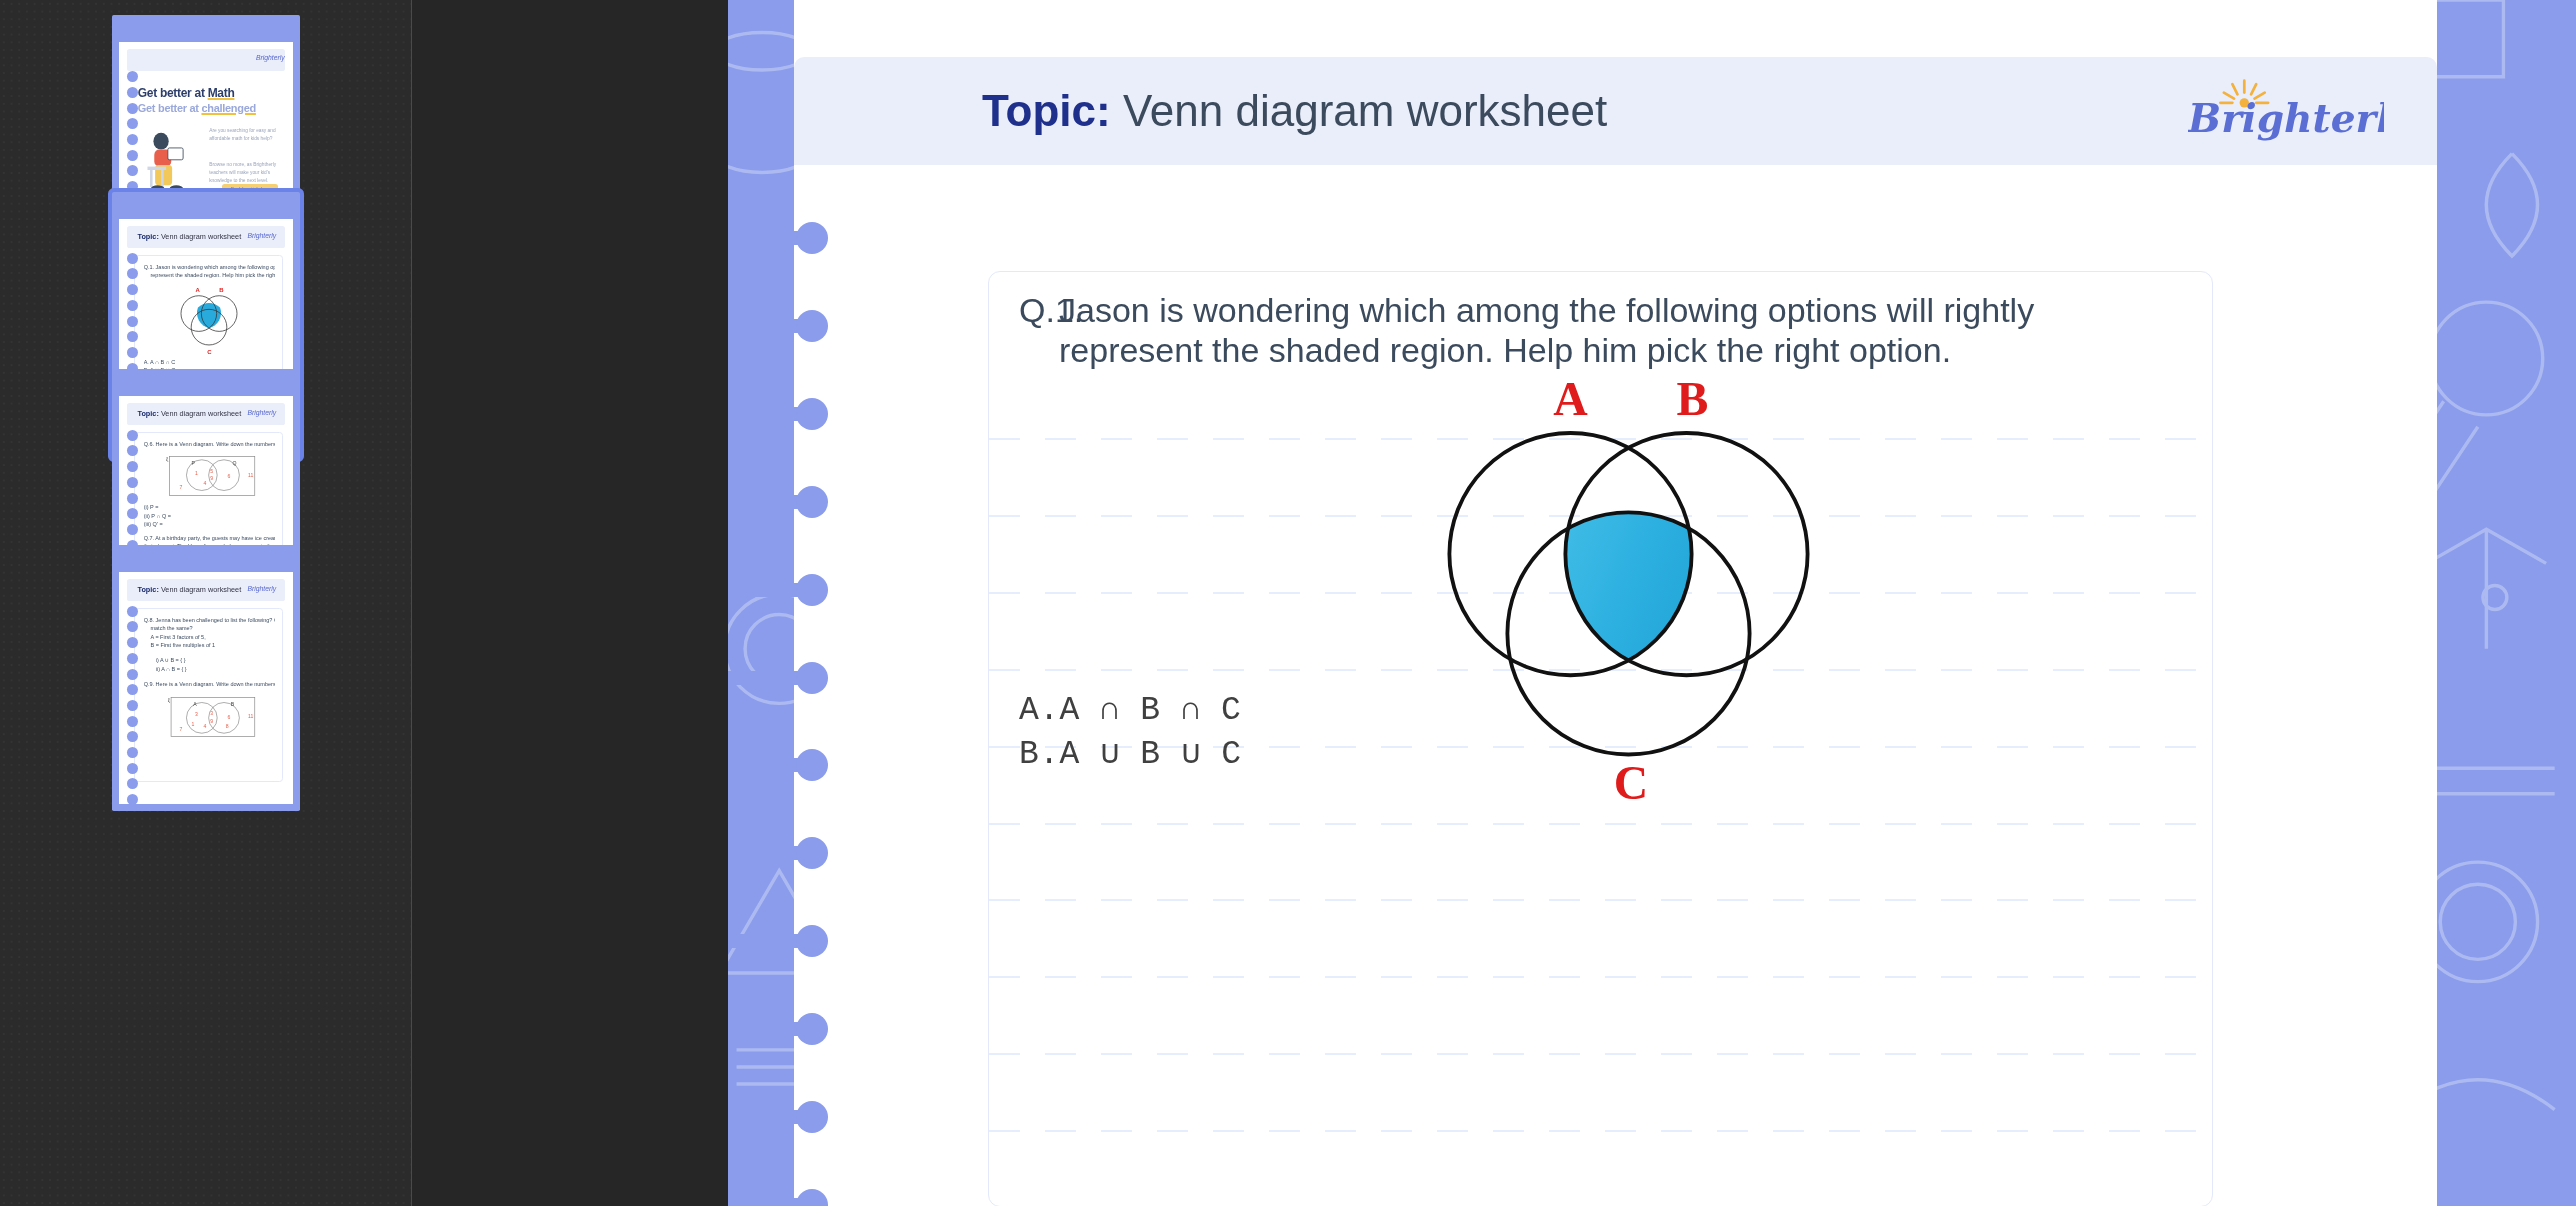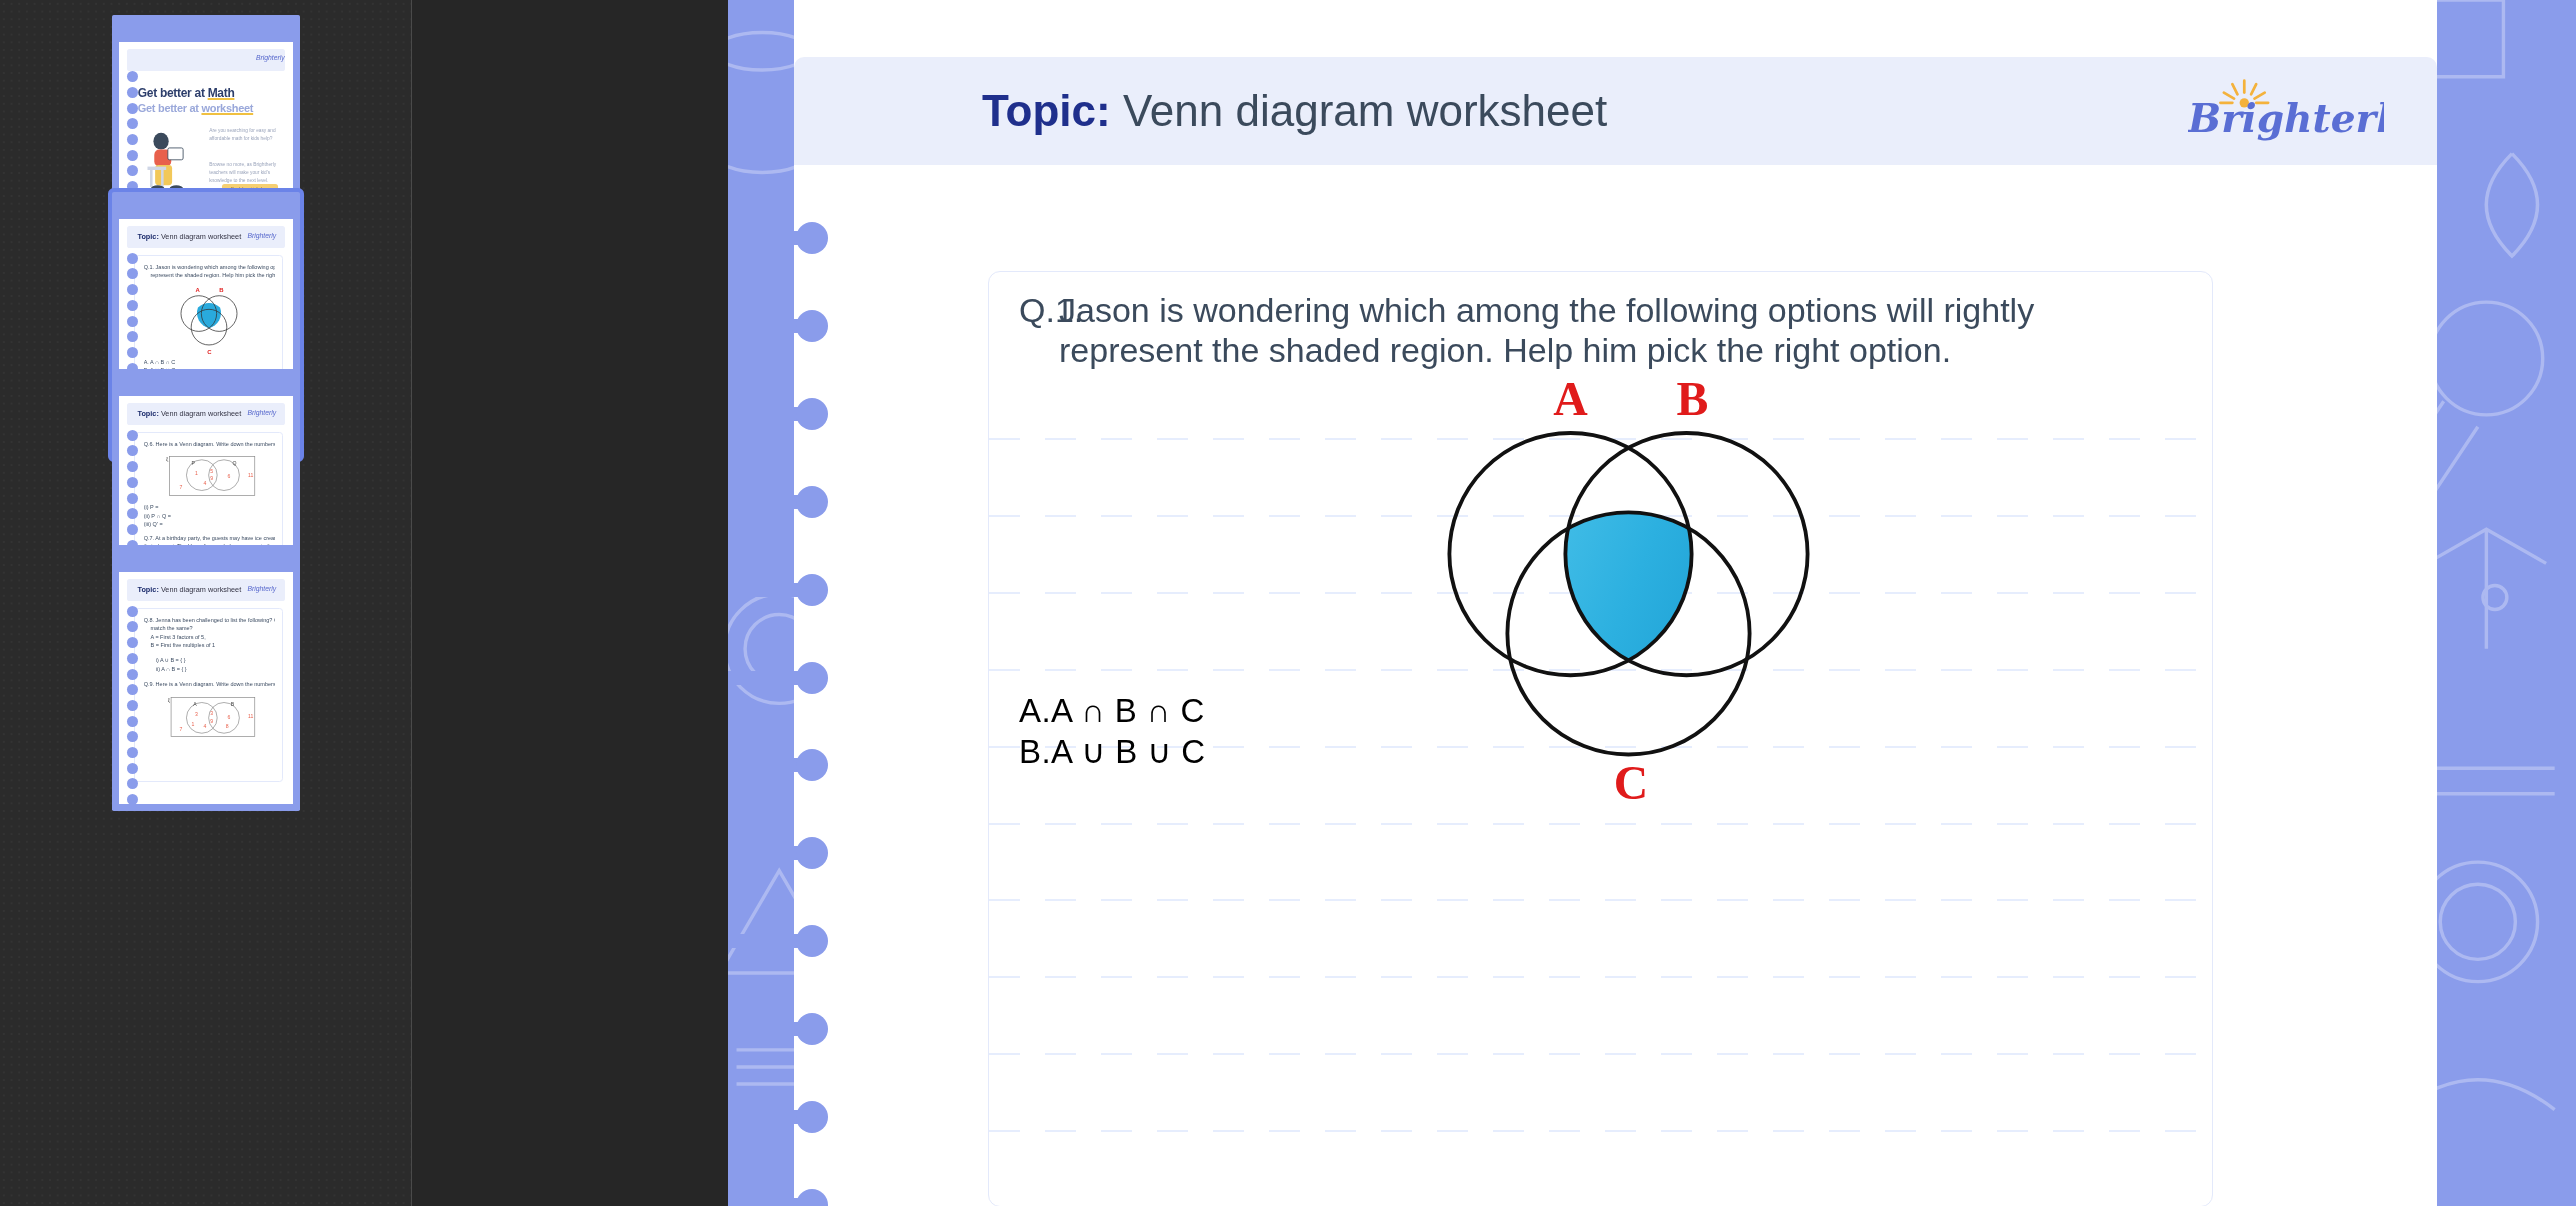--- a/index.html
+++ b/index.html
@@ -101,22 +101,22 @@
     background:repeating-linear-gradient(to right,#e6edfd 0 31px,transparent 31px 56px);
   }
   .qtext {
     position:absolute; color:#3b4a5c; font-size:34px;
     font-family:"Liberation Sans", sans-serif; white-space:nowrap;
   }
   #q1-num { left:30px; top:19px; }
   #q1-l1  { left:70px; top:19px; }
   #q1-l2  { left:70px; top:59px; }
   .opt {
-    position:absolute; left:30px; color:#000000; font-size:33px;
-    font-family:Liberation Sans, sans-serif; letter-spacing:0.4px;
+    position:absolute; left:30px; color:#404040; font-size:33px;
+    font-family:Liberation Mono, monospace; letter-spacing:0.4px;
   }
   #optA { top:420px; }
   #optB { top:460px; }
   #venn { position:absolute; left:341px; top:107px; width:597px; height:427px; }
 </style>
 </head>
 <body>
 
 <div id="app">
 
@@ -124,21 +124,21 @@
 
     <div class="thumb-wrap" style="top:15.4px;">
       <div class="thumb-card">
         <div class="thumb-inner">
           <div class="t-head"></div>
           <div class="t-logo" style="top:12px;">Brighterly</div>
           <div class="cov-h1">
             <span>Get better at </span><u>Math</u>
           </div>
           <div class="cov-h2">
-            <span>Get better at </span><u>worksheet</u>
+            <span>Get better at </span><u>challenged</u>
           </div>
           <svg class="cov-fig" viewBox="0 0 66 76">
             <ellipse cx="26" cy="14" rx="9" ry="10" fill="#3b4a5c"></ellipse>
             <rect x="18" y="24" width="20" height="20" rx="6" fill="#e8604c"></rect>
             <rect x="19" y="42" width="20" height="24" rx="4" fill="#f2c85a"></rect>
             <rect x="34" y="22" width="18" height="14" rx="2" fill="#ffffff" stroke="#3b4a5c"></rect>
             <rect x="10" y="44" width="22" height="4" fill="#cfd6e6"></rect>
             <rect x="13" y="48" width="3" height="20" fill="#cfd6e6"></rect>
             <rect x="26" y="48" width="3" height="20" fill="#cfd6e6"></rect>
             <ellipse cx="22" cy="70" rx="8" ry="4" fill="#3b4a5c"></ellipse>

